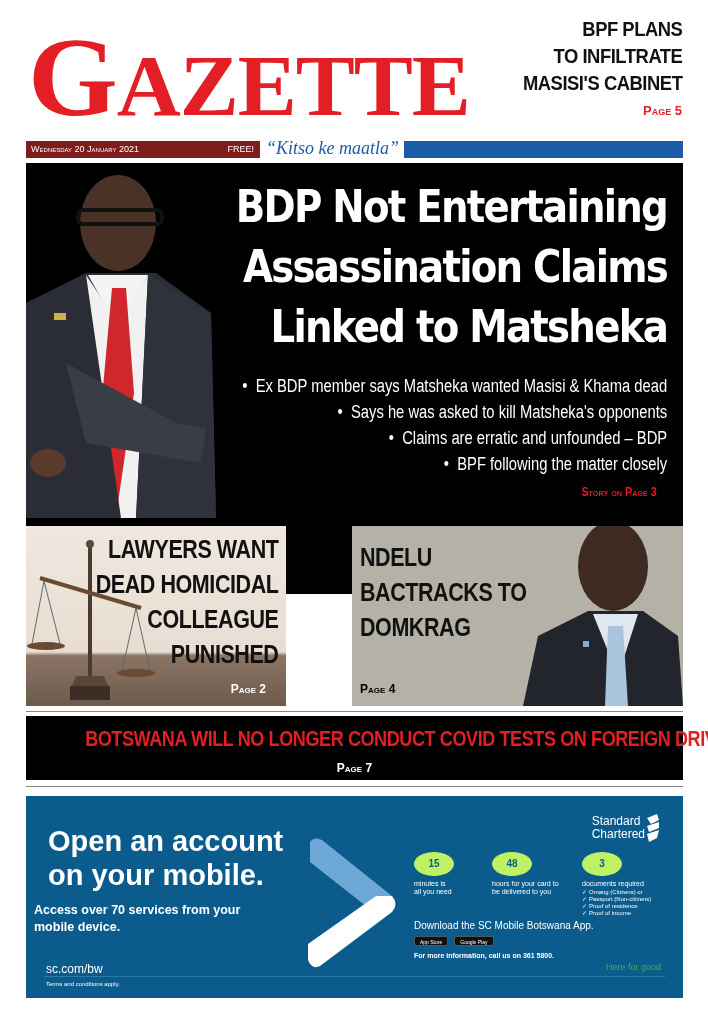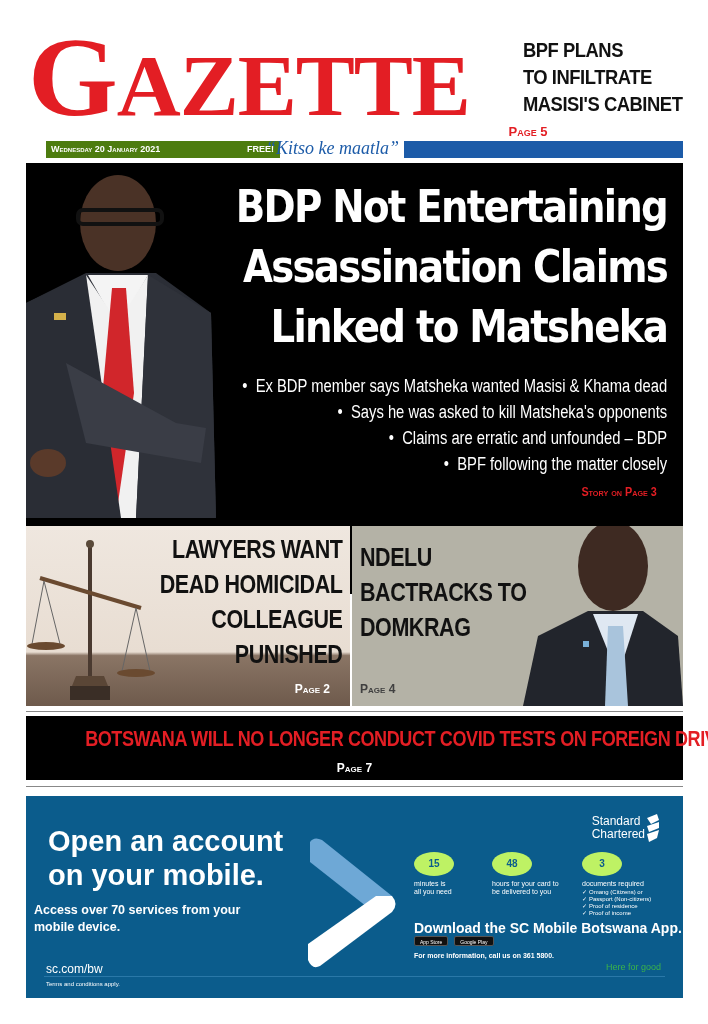--- a/index.html
+++ b/index.html
@@ -5,52 +5,52 @@
   * { box-sizing: border-box; margin: 0; padding: 0; }
   html, body { width: 708px; height: 1024px; background: #ffffff; overflow: hidden; }
   body { position: relative; font-family: "Liberation Sans", sans-serif; }
 
   
   .masthead { position: absolute; left: 28px; top: 14px; width: 450px; height: 110px; }
   .mast-the { position: absolute; left: 92px; top: 10px; font-family: "Liberation Serif", serif; font-weight: bold; font-size: 24px; color: #111; letter-spacing: -0.3px; }
   .mast-gazette { position: absolute; left: 0; top: 18px; font-family: "Liberation Serif", serif; font-weight: bold; color: #e31e24; font-size: 86px; line-height: 90px; letter-spacing: -1px; white-space: nowrap; transform: scaleX(1.03); transform-origin: left; }
   .mast-gazette .big { font-size: 112px; }
 
-  .teaser { position: absolute; right: 26px; top: 37px; text-align: left; }
+  .teaser { position: absolute; right: 26px; top: 16px; text-align: right; }
   .teaser-line { font-family: "Liberation Sans", sans-serif; font-weight: bold; font-size: 20px; line-height: 27px; color: #111; letter-spacing: -0.5px; transform: scaleX(0.92); transform-origin: right; display: block; }
   .teaser-page { font-weight: bold; font-size: 13px; color: #e31e24; margin-top: 6px; font-variant: small-caps; display: block; }
 
   
   .datebar { position: absolute; left: 26px; top: 141px; width: 657px; height: 17px; }
-  .datebar-left { position: absolute; left: 0; top: 0; width: 234px; height: 17px; background: #4d7c0f; color: #fff; font-size: 9px; font-weight: bold; font-variant: small-caps; line-height: 17px; padding-left: 5px; margin-left: 20px; }
+  .datebar-left { position: absolute; left: 0; top: 0; width: 234px; height: 17px; background: #7f1d1d; color: #fff; font-size: 9px; font-weight: normal; font-variant: small-caps; line-height: 17px; padding-left: 5px; }
   .datebar-free { position: absolute; right: 6px; top: 0; }
   .motto { position: absolute; left: 240px; top: -3px; font-family: "Liberation Serif", serif; font-style: italic; font-size: 18px; color: #1c5ba8; white-space: nowrap; }
   .datebar-right { position: absolute; left: 378px; top: 0; right: 0; height: 17px; background: #1c5ba8; }
 
   
   .lead { position: absolute; left: 26px; top: 163px; width: 657px; height: 431px; background: #000; overflow: hidden; }
   .lead-photo { position: absolute; left: 0; top: 0; width: 190px; height: 355px; }
   .headline { position: absolute; right: 16px; top: 14px; text-align: right; }
   .headline span { display: block; font-family: "DejaVu Sans", sans-serif; font-weight: bold; color: #fff; font-size: 44px; line-height: 60px; letter-spacing: -2px; transform: scaleX(0.88); transform-origin: right; white-space: nowrap; }
   .bullets { position: absolute; right: 16px; top: 210px; text-align: right; }
   .bullets li { list-style: none; color: #fff; font-family: "Liberation Sans", sans-serif; font-size: 18px; line-height: 26px; transform: scaleX(0.82); transform-origin: right; white-space: nowrap; }
   .bullets li::before { content: "\2022\00a0\00a0"; }
   .story-on { position: absolute; right: 26px; top: 322px; color: #e31e24; font-weight: bold; font-size: 12px; font-variant: small-caps; transform: scaleX(0.9); transform-origin: right; }
 
   
   .panel { position: absolute; top: 526px; height: 180px; overflow: hidden; }
-  .panel-left { left: 26px; width: 324px; background: linear-gradient(#efe7df 0%, #e8ddd2 70%, #8a7565 72%, #6e5a4c 100%); }
+  .panel-left { left: 26px; width: 260px; background: linear-gradient(#efe7df 0%, #e8ddd2 70%, #8a7565 72%, #6e5a4c 100%); }
   .panel-right { left: 352px; width: 331px; background: #b4b2a6; }
   .panel-head { position: absolute; font-family: "Liberation Sans", sans-serif; font-weight: bold; color: #111; font-size: 25px; line-height: 35px; letter-spacing: -0.5px; white-space: nowrap; }
   .panel-left .panel-head { right: 8px; top: 6px; text-align: right; transform: scaleX(0.86); transform-origin: right; }
   .panel-right .panel-head { left: 8px; top: 14px; transform: scaleX(0.86); transform-origin: left; }
   .panel-head span { display: block; }
   .panel-page { position: absolute; bottom: 10px; font-weight: bold; font-size: 12px; font-variant: small-caps; }
   .panel-left .panel-page { right: 20px; color: #fff; }
-  .panel-right .panel-page { left: 8px; color: #404040; }
+  .panel-right .panel-page { left: 8px; color: #000000; }
   .scales { position: absolute; left: 0; top: 10px; width: 130px; height: 165px; }
   .person2 { position: absolute; right: 0; top: 0; width: 190px; height: 180px; }
 
   
   .covid { position: absolute; left: 26px; top: 716px; width: 657px; height: 64px; background: #000; text-align: center; }
   .covid-head { display: block; color: #e31e24; font-weight: bold; font-size: 22px; line-height: 28px; margin-top: 9px; letter-spacing: -0.5px; transform: scaleX(0.82); white-space: nowrap; }
   .covid-page { display: block; color: #fff; font-weight: bold; font-size: 12px; font-variant: small-caps; margin-top: 8px; }
   .rule { position: absolute; left: 26px; width: 657px; height: 1px; background: #888; }
 
   
@@ -67,21 +67,21 @@
   .sc-logo-text { font-size: 12px; line-height: 13px; text-align: left; }
   .sc-logo-text span { display: block; }
   .stats { position: absolute; left: 388px; top: 56px; }
   .stat { position: absolute; width: 110px; top: 0; }
   .stat-circle { width: 40px; height: 24px; border-radius: 50%; background: #bef264; color: #0b5c8c; font-weight: bold; font-size: 10px; line-height: 24px; text-align: center; }
   .stat-text { font-size: 7px; line-height: 8px; margin-top: 4px; }
   .stat-text span { display: block; }
   .checks { font-size: 6px; line-height: 7px; margin-top: 1px; }
   .checks li { list-style: none; padding-left: 7px; position: relative; }
   .checks li::before { content: "\2713"; position: absolute; left: 0; }
-  .ad-download { position: absolute; left: 388px; top: 124px; font-size: 14px; font-weight: bold; }
+  .ad-download { position: absolute; left: 388px; top: 124px; font-size: 10px; font-weight: normal; }
   .store-badges { position: absolute; left: 388px; top: 140px; display: flex; gap: 6px; }
   .store-badge { background: #111; color: #fff; font-size: 5px; height: 10px; line-height: 10px; padding: 0 5px; border-radius: 2px; border: 1px solid #555; }
   .ad-info { position: absolute; left: 388px; top: 156px; font-size: 7px; font-weight: bold; }
   .ad-tagline { position: absolute; right: 22px; top: 166px; font-size: 9px; color: #3bb34a; }
 </style>
 </head>
 <body>
 
 <div class="masthead">
   <div class="mast-gazette"><span class="big">G</span><span>AZETTE</span></div>

